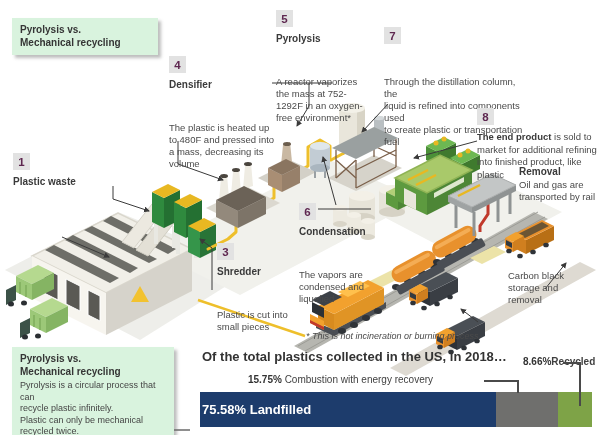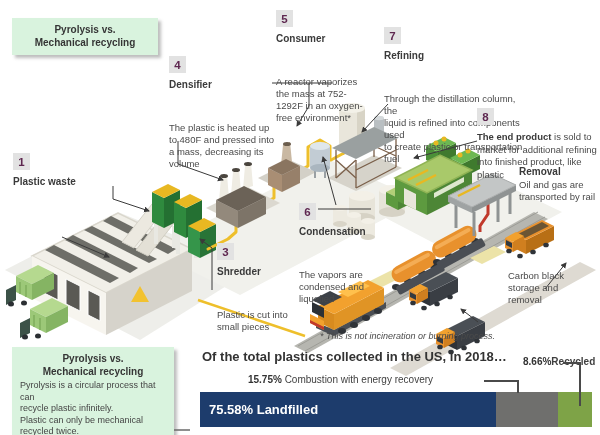--- a/index.html
+++ b/index.html
@@ -5,21 +5,21 @@
   html,body{margin:0;padding:0;background:#fff;}
   .canvas{position:relative;width:600px;height:435px;background:#ffffff;overflow:hidden;
           font-family:"Liberation Sans",sans-serif;}
   .scene{position:absolute;left:0;top:0;z-index:1;}
   .abs{position:absolute;z-index:3;}
   
   .info-box{position:absolute;z-index:4;background:#d9f3de;padding:6px 8px;
             box-shadow:3px 3px 3px rgba(110,110,110,0.45);}
   .info-box.top{left:12px;top:18px;width:130px;}
   .info-box.bottom{left:12px;top:347px;width:146px;}
-  .ib-title{font-weight:bold;font-size:10px;line-height:12.5px;white-space:pre-line;color:#353535;text-align:center;}
+  .ib-title{font-weight:bold;font-size:10px;line-height:12.5px;white-space:pre-line;color:#353535;}
   .ib-body{font-size:9px;line-height:11.5px;white-space:pre-line;color:#454545;margin-top:2px;}
   
   .step{position:absolute;z-index:3;}
   .badge{width:17px;height:17px;background:#e2e2e2;color:#5e2750;font-weight:bold;font-size:11.5px;
          display:flex;align-items:center;justify-content:center;margin-bottom:6px;}
   .st{font-weight:bold;font-size:10px;color:#3a3a3a;margin-bottom:2px;white-space:pre-line;}
   .sd{font-size:9.5px;line-height:12px;white-space:pre-line;color:#4a4a4a;margin-top:32px;}
   .s1{left:13px;top:153px;width:88px;}
   .s2{left:61px;top:119px;width:120px;}
   .s2 .badge{position:absolute;left:0;top:1px;}
@@ -31,29 +31,29 @@
   .s7{left:384px;top:27px;width:142px;}
   .s8{left:477px;top:108px;width:120px;}
   .sd8{font-size:9.5px;line-height:12.5px;white-space:pre-line;color:#4a4a4a;}
   .b8{font-weight:bold;color:#3a3a3a;}
   
   .removal{left:519px;top:166px;width:110px;}
   .removal .rt{font-weight:bold;font-size:10px;color:#3a3a3a;margin-bottom:2px;}
   .removal .rd{font-size:9.5px;line-height:12px;white-space:pre-line;color:#4a4a4a;}
   .carbon{left:508px;top:270px;width:72px;font-size:9.5px;line-height:12px;
           white-space:pre-line;color:#4a4a4a;}
-  .footnote{left:320px;top:331px;font-size:9px;font-style:italic;color:#4a4a4a;}
+  .footnote{left:306px;top:331px;font-size:9px;font-style:italic;color:#4a4a4a;}
   
   .chart-title{left:202px;top:349px;font-size:13px;font-weight:bold;color:#333;z-index:4;}
   .lbl-comb{left:200px;top:374px;width:281px;text-align:center;font-size:10px;color:#3f3f3f;z-index:4;}
   .lbl-rec{left:523px;top:356px;font-size:10px;color:#3f3f3f;z-index:4;font-weight:bold;}
   .lbl-comb b,.lbl-rec b{color:#333;}
   .bar{left:200px;top:392px;width:392px;height:35px;display:flex;z-index:4;}
   .seg{height:100%;}
-  .seg-label{color:#ffffff;font-weight:bold;font-size:13px;line-height:35px;padding-left:9px;
+  .seg-label{color:#ffffff;font-weight:bold;font-size:13px;line-height:35px;padding-left:2px;
              white-space:nowrap;display:block;}
   .leader{position:absolute;background:#4a4a4a;z-index:6;}
   .leader-h{height:1.5px;}
   .leader-v{width:1.5px;}
   .cut-box{left:16px;top:429px;width:174px;height:6px;border-top:2px solid #8f8f8f;z-index:3;}
 </style>
 </head>
 <body>
 
 <div class="canvas">
@@ -391,36 +391,35 @@
   <div class="step s4">
     <div class="badge">4</div>
     <div class="st">Densifier</div>
     <div class="sd">The plastic is heated up
 to 480F and pressed into
 a mass, decreasing its
 volume</div>
   </div>
   <div class="step s5">
     <div class="badge">5</div>
-    <div class="st">Consumer</div>
+    <div class="st">Pyrolysis</div>
     <div class="sd">A reactor vaporizes
 the mass at 752-
 1292F in an oxygen-
 free environment*</div>
   </div>
   <div class="step s6">
     <div class="badge">6</div>
     <div class="st">Condensation</div>
     <div class="sd">The vapors are
 condensed and
 liquefied</div>
   </div>
   <div class="step s7">
     <div class="badge">7</div>
-    <div class="st">Refining</div>
     <div class="sd">Through the distillation column, the
 liquid is refined into components used
 to create plastic or transportation fuel</div>
   </div>
   <div class="step s8">
     <div class="badge">8</div>
     <div class="sd8"><span class="b8">The end product</span><span> is sold to
 market for additional refining
 into finished product, like
 plastic</span></div>

